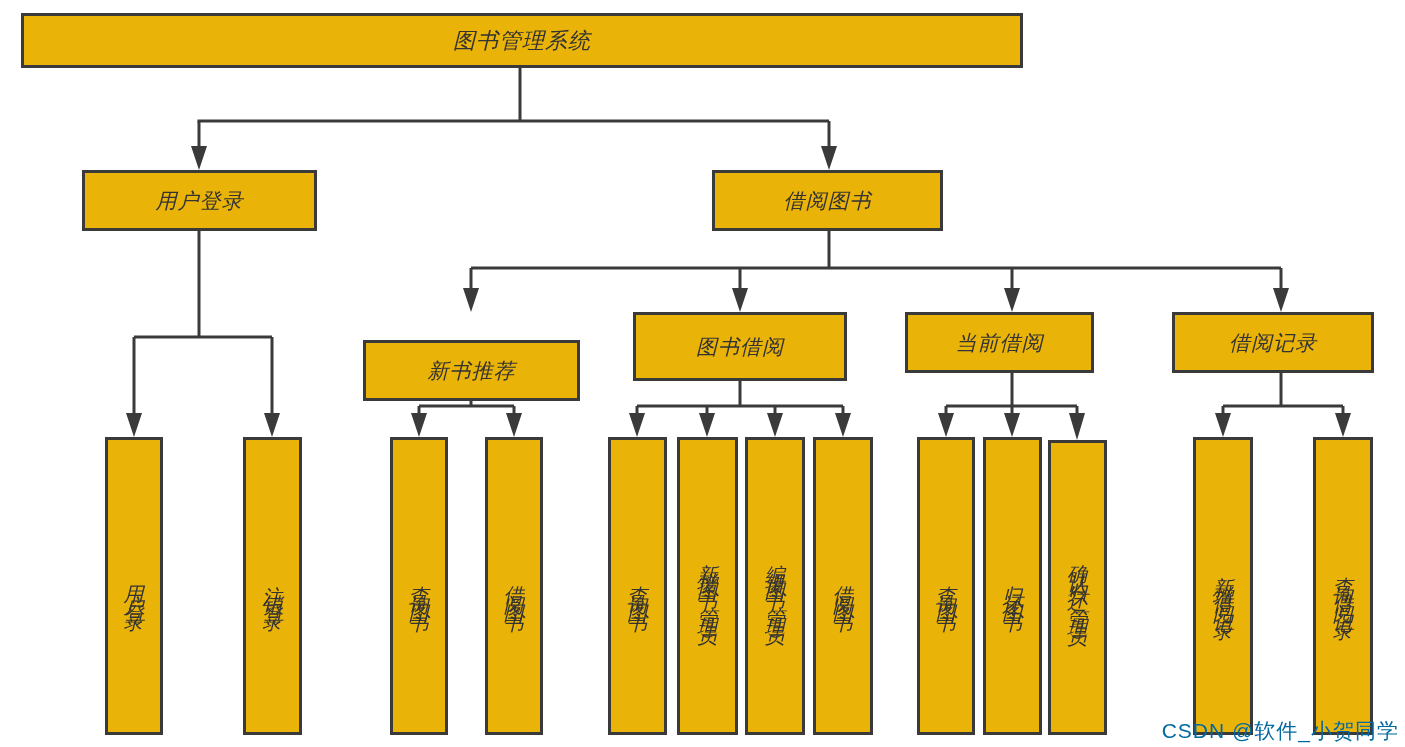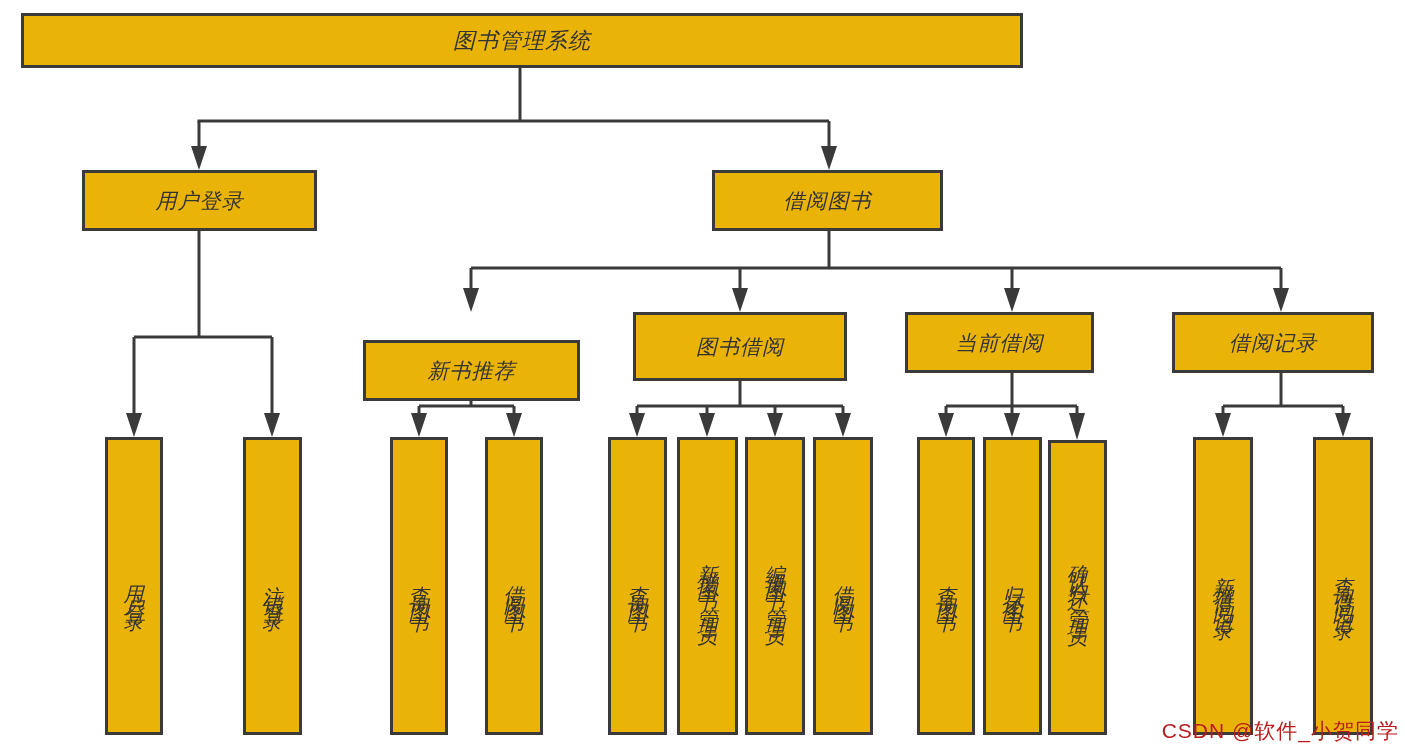--- a/index.html
+++ b/index.html
@@ -38,21 +38,21 @@
     letter-spacing: 9px;
     line-height: 1;
     padding-top: 4px;
   }
   .watermark {
     position: absolute;
     right: 6px;
     bottom: 2px;
     z-index: 5;
     font-size: 21px;
-    color: #b91c1c;
+    color: #0369a1;
     letter-spacing: 1px;
     white-space: nowrap;
   }
 </style>
 </head>
 <body>
 
 <div class="canvas">
 
   <svg class="connectors" viewBox="0 0 1405 747" xmlns="http://www.w3.org/2000/svg">

